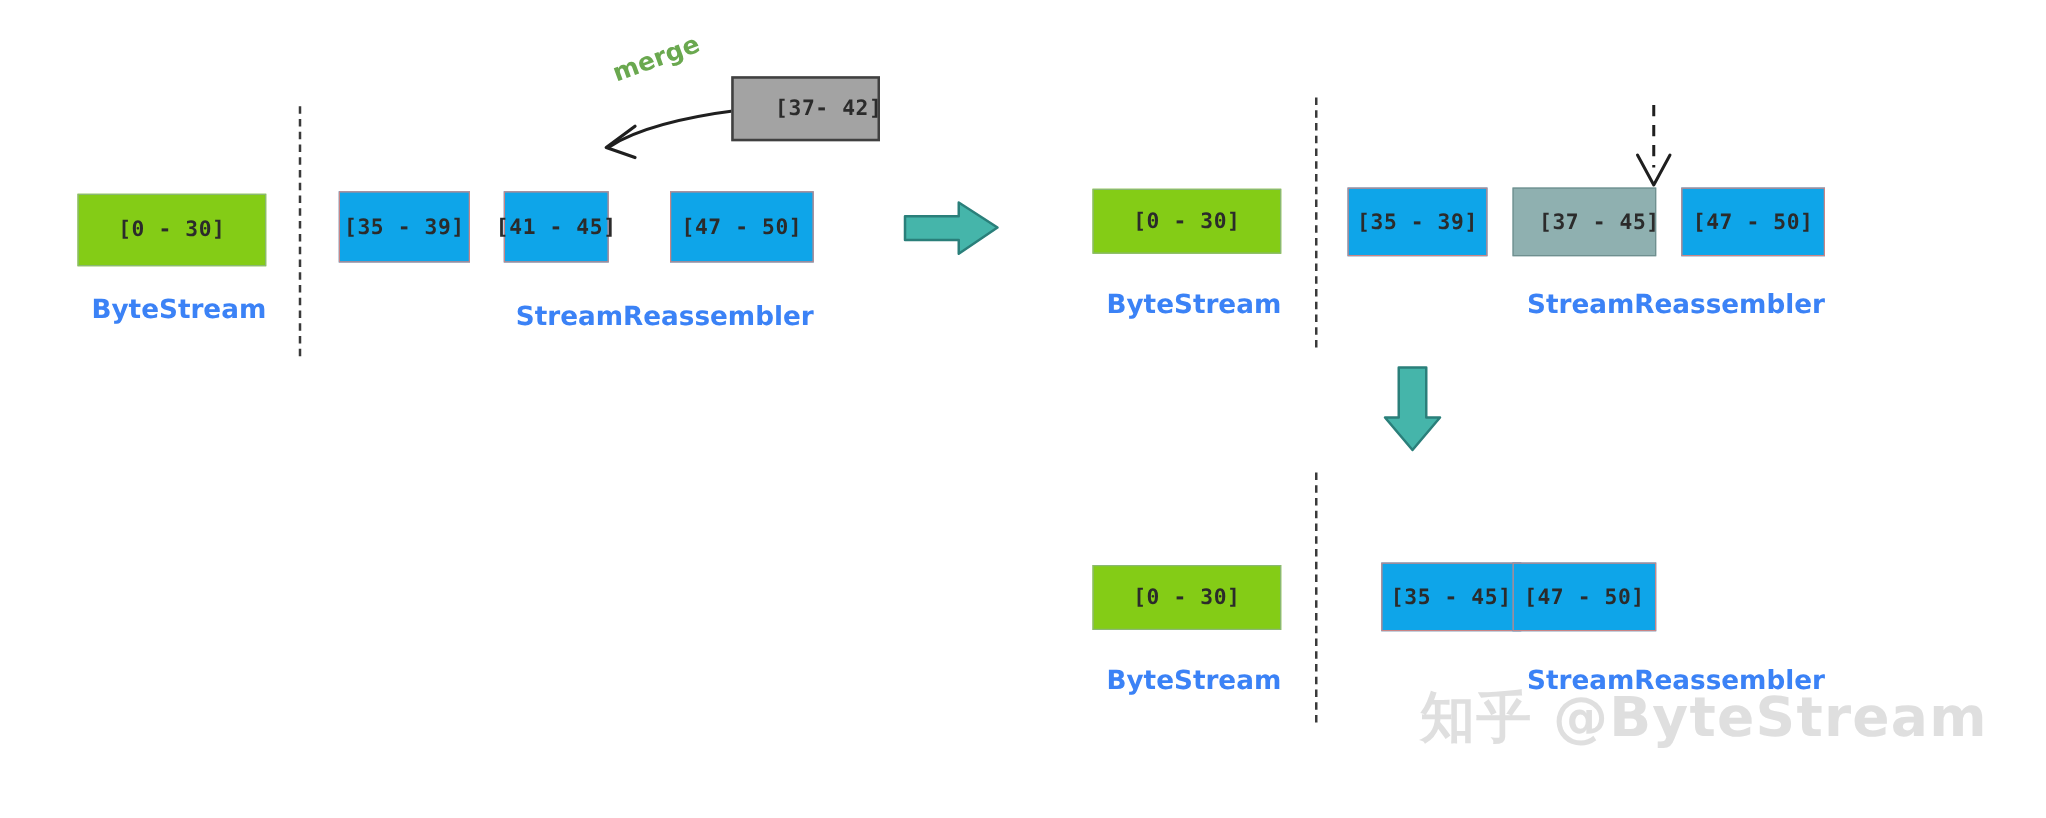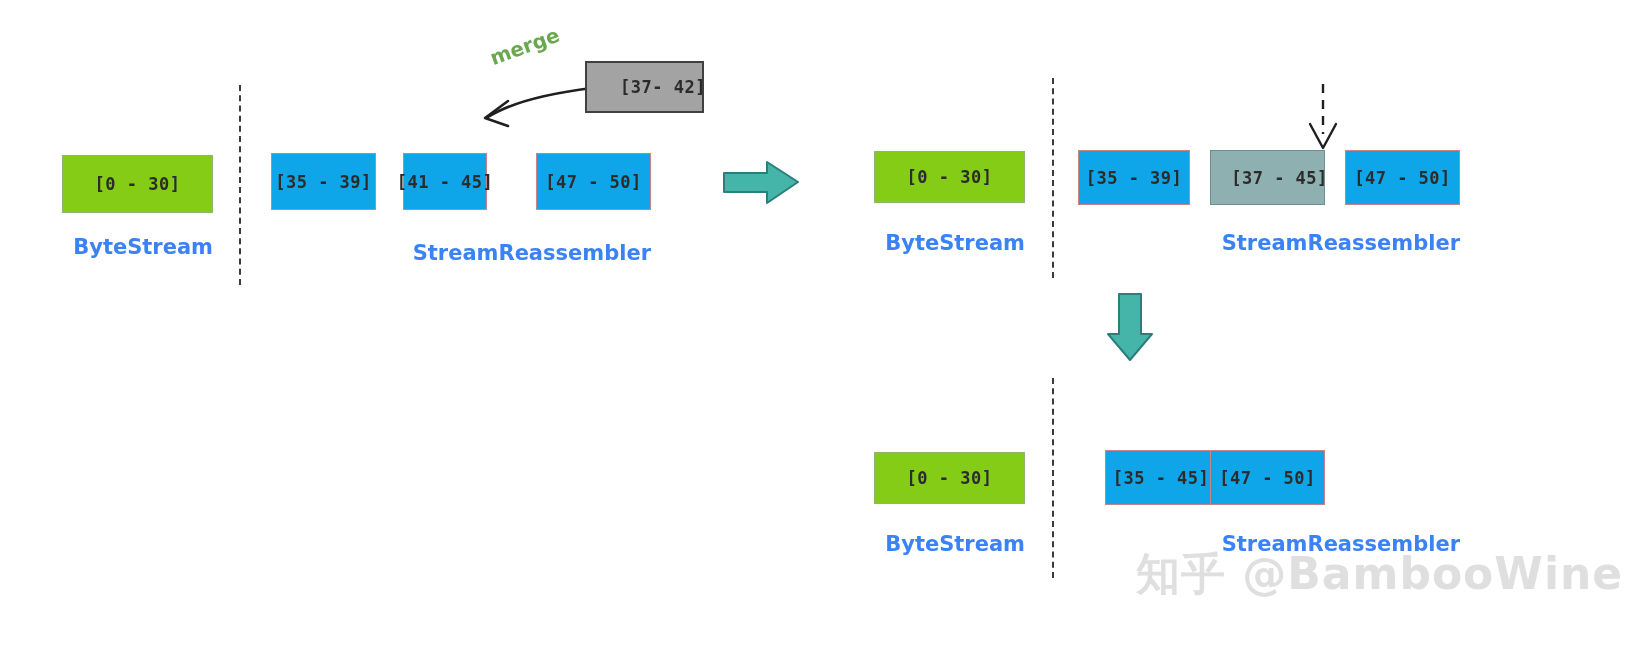--- a/index.html
+++ b/index.html
@@ -150,15 +150,15 @@
   <div class="divider" style="left:1052px; top:378px; height:200px;"></div>
 
   <div class="box green" style="left:874px; top:452px; width:151px; height:52px;">[0 - 30]</div>
 
   <div class="box red" style="left:1078px; top:450px; width:112px; height:55px;margin-left:27px;">[35 - 45]</div>
   <div class="box red" style="left:1210px; top:450px; width:115px; height:55px;">[47 - 50]</div>
 
   <div class="caption" style="left:874px; top:532px; width:151px;">ByteStream</div>
   <div class="caption" style="left:1078px; top:532px; width:382px;">StreamReassembler</div>
 
-  <div class="watermark" style="left:1136px; top:545px;">知乎 @BambooWine</div>
+  <div class="watermark" style="left:1136px; top:545px;">知乎 @ByteStream</div>
 
 </div>
 
 </body></html>

